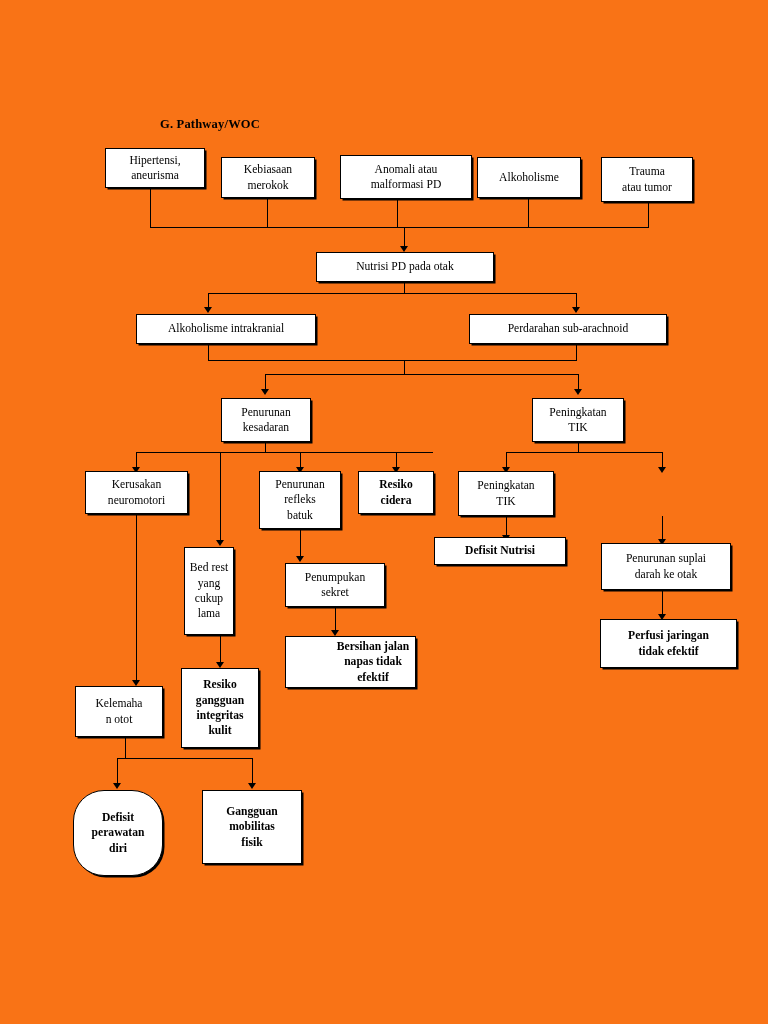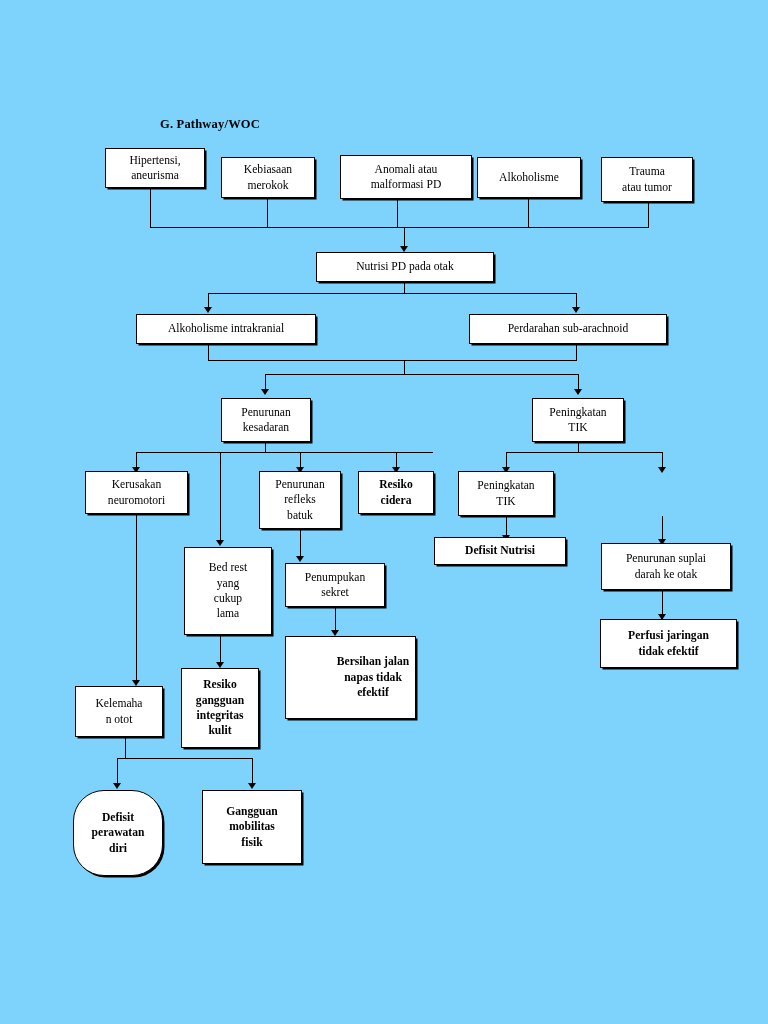--- a/index.html
+++ b/index.html
@@ -8,21 +8,21 @@
     background: #ffffff;
   }
   body {
     font-family: "Liberation Serif", serif;
     color: #000000;
   }
   #page {
     position: relative;
     width: 768px;
     height: 1024px;
-    background: #7dd3fc;
+    background: #f97316;
     overflow: hidden;
   }
   .title {
     position: absolute;
     font-family: "Liberation Serif", serif;
     font-weight: bold;
     font-size: 12.5px;
     letter-spacing: 0.2px;
     white-space: nowrap;
   }
@@ -171,21 +171,21 @@
 
   <div class="ln vline" style="left:300px; top:529px; height:29px;"></div>
   <div class="arrow" style="left:296px; top:556px;"></div>
 
   <div class="ln vline" style="left:506px; top:516px; height:21px;"></div>
   <div class="arrow" style="left:502px; top:535px;"></div>
 
   <div class="ln vline" style="left:662px; top:516px; height:25px;"></div>
   <div class="arrow" style="left:658px; top:539px;"></div>
 
-  <div class="node shadow" style="left:184px; top:547px; width:88px; height:88px;">
+  <div class="node shadow" style="left:184px; top:547px; width:50px; height:88px;">
     <span class="txt">Bed rest<br>yang<br>cukup<br>lama</span>
   </div>
   <div class="node shadow" style="left:285px; top:563px; width:100px; height:44px;">
     <span class="txt">Penumpukan<br>sekret</span>
   </div>
   <div class="node bold shadow" style="left:434px; top:537px; width:132px; height:28px;">
     <span class="txt">Defisit Nutrisi</span>
   </div>
   <div class="node shadow" style="left:601px; top:543px; width:130px; height:47px;">
     <span class="txt">Penurunan suplai<br>darah ke otak</span>
@@ -193,21 +193,21 @@
 
   <div class="ln vline" style="left:220px; top:635px; height:29px;"></div>
   <div class="arrow" style="left:216px; top:662px;"></div>
 
   <div class="ln vline" style="left:335px; top:607px; height:25px;"></div>
   <div class="arrow" style="left:331px; top:630px;"></div>
 
   <div class="ln vline" style="left:662px; top:590px; height:26px;"></div>
   <div class="arrow" style="left:658px; top:614px;"></div>
 
-  <div class="node bold shadow" style="left:285px; top:636px; width:131px; height:83px;padding-left:48px;">
+  <div class="node bold shadow" style="left:285px; top:636px; width:131px; height:52px;padding-left:48px;">
     <span class="txt">Bersihan jalan<br>napas tidak<br>efektif</span>
   </div>
   <div class="node bold shadow" style="left:600px; top:619px; width:137px; height:49px;">
     <span class="txt">Perfusi jaringan<br>tidak efektif</span>
   </div>
   <div class="node bold shadow" style="left:181px; top:668px; width:78px; height:80px;">
     <span class="txt">Resiko<br>gangguan<br>integritas<br>kulit</span>
   </div>
 
   <div class="node shadow" style="left:75px; top:686px; width:88px; height:51px;align-items:center;">

